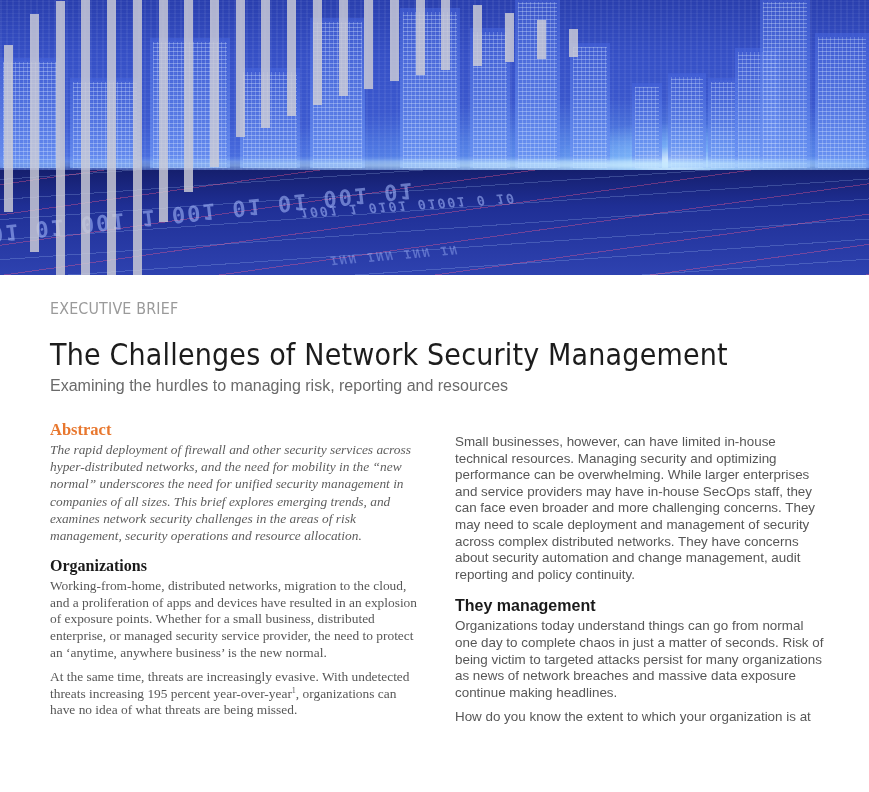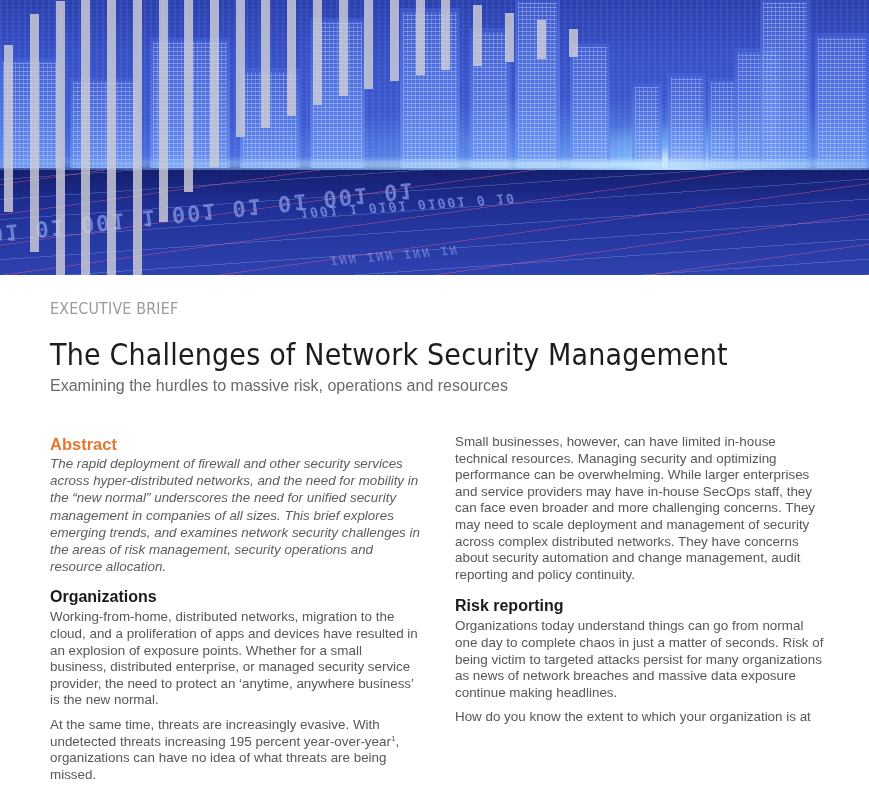--- a/index.html
+++ b/index.html
@@ -54,21 +54,21 @@
   .title {
     position: absolute; left: 50px; top: 337px; font-size: 30px; color: #1c1c1c; font-weight: normal;
     font-family: "DejaVu Sans", sans-serif; letter-spacing: 0.2px; transform: scaleX(0.9); transform-origin: left; white-space: nowrap;
   }
   .subtitle {
     position: absolute; left: 50px; top: 377px; font-size: 16px; color: #6a6a6a;
     font-family: "Liberation Sans", sans-serif; white-space: nowrap;
   }
 
   .col { position: absolute; width: 372px; font-size: 13.4px; line-height: 16.6px; color: #575757; }
-  .col-left { left: 50px; top: 434px; }
+  .col-left { left: 50px; top: 420px; font-family: Liberation Serif, serif; }
   .col-right { left: 455px; top: 434px; width: 372px; }
 
   .h-abstract { font-size: 16.5px; color: #e8772e; line-height: 20px; margin-bottom: 1px; }
   .abstract-body { font-style: italic; line-height: 17.2px; color: #5d5d5d; }
   .h-section { font-size: 16px; color: #1a1a1a; line-height: 20px; margin-bottom: 2px; font-weight: bold; }
   .h-section.intro { margin-top: 12px; }
   .h-section.risk { margin-top: 13px; }
   p.body { margin: 0; }
   p.body + p.body { margin-top: 8px; }
   sup { font-size: 8px; line-height: 0; vertical-align: 5px; }
@@ -119,32 +119,32 @@
       <div class="bar" style="left: 441px; top: 0px; height: 70px;"></div>
       <div class="bar" style="left: 473px; top: 5px; height: 61px;"></div>
       <div class="bar" style="left: 505px; top: 13px; height: 49px;"></div>
       <div class="bar" style="left: 537px; top: 20px; height: 39px;"></div>
       <div class="bar" style="left: 569px; top: 29px; height: 28px;"></div>
     </div>
 </div>
 
 <div class="kicker">EXECUTIVE BRIEF</div>
 <h1 class="title">The Challenges of Network Security Management</h1>
-<div class="subtitle">Examining the hurdles to massive risk, operations and resources</div>
+<div class="subtitle">Examining the hurdles to managing risk, reporting and resources</div>
 
 <div class="col col-left">
   <h2 class="h-abstract">Abstract</h2>
   <p class="abstract-body">The rapid deployment of firewall and other security services across hyper-distributed networks, and the need for mobility in the “new normal” underscores the need for unified security management in companies of all sizes. This brief explores emerging trends, and examines network security challenges in the areas of risk management, security operations and resource allocation.</p>
 
   <h2 class="h-section intro">Organizations</h2>
   <p class="body">Working-from-home, distributed networks, migration to the cloud, and a proliferation of apps and devices have resulted in an explosion of exposure points. Whether for a small business, distributed enterprise, or managed security service provider, the need to protect an ‘anytime, anywhere business’ is the new normal.</p>
   <p class="body">
     <span>At the same time, threats are increasingly evasive. With undetected threats increasing 195 percent year-over-year</span><sup>1</sup><span>, organizations can have no idea of what threats are being missed.</span>
   </p>
 </div>
 
 <div class="col col-right">
   <p class="body">Small businesses, however, can have limited in-house technical resources. Managing security and optimizing performance can be overwhelming. While larger enterprises and service providers may have in-house SecOps staff, they can face even broader and more challenging concerns. They may need to scale deployment and management of security across complex distributed networks. They have concerns about security automation and change management, audit reporting and policy continuity.</p>
 
-  <h2 class="h-section risk">Risk reporting</h2>
+  <h2 class="h-section risk">They management</h2>
   <p class="body">Organizations today understand things can go from normal one day to complete chaos in just a matter of seconds. Risk of being victim to targeted attacks persist for many organizations as news of network breaches and massive data exposure continue making headlines.</p>
   <p class="body">How do you know the extent to which your organization is at</p>
 </div>
 
 </body></html>

